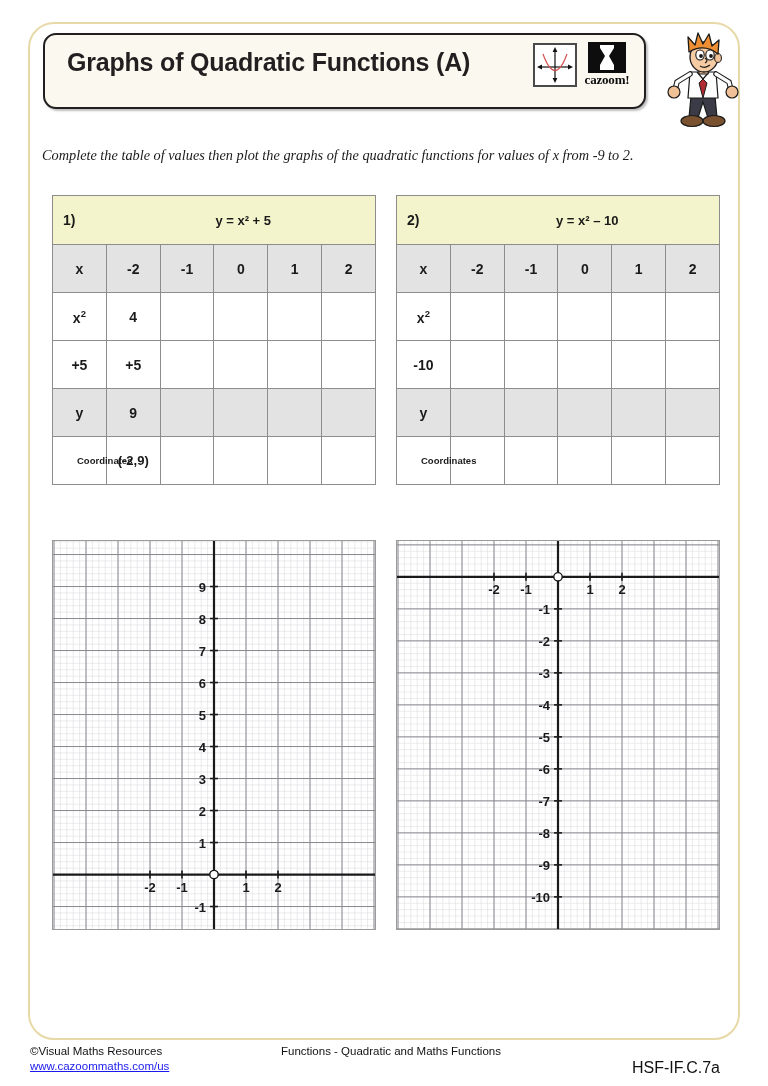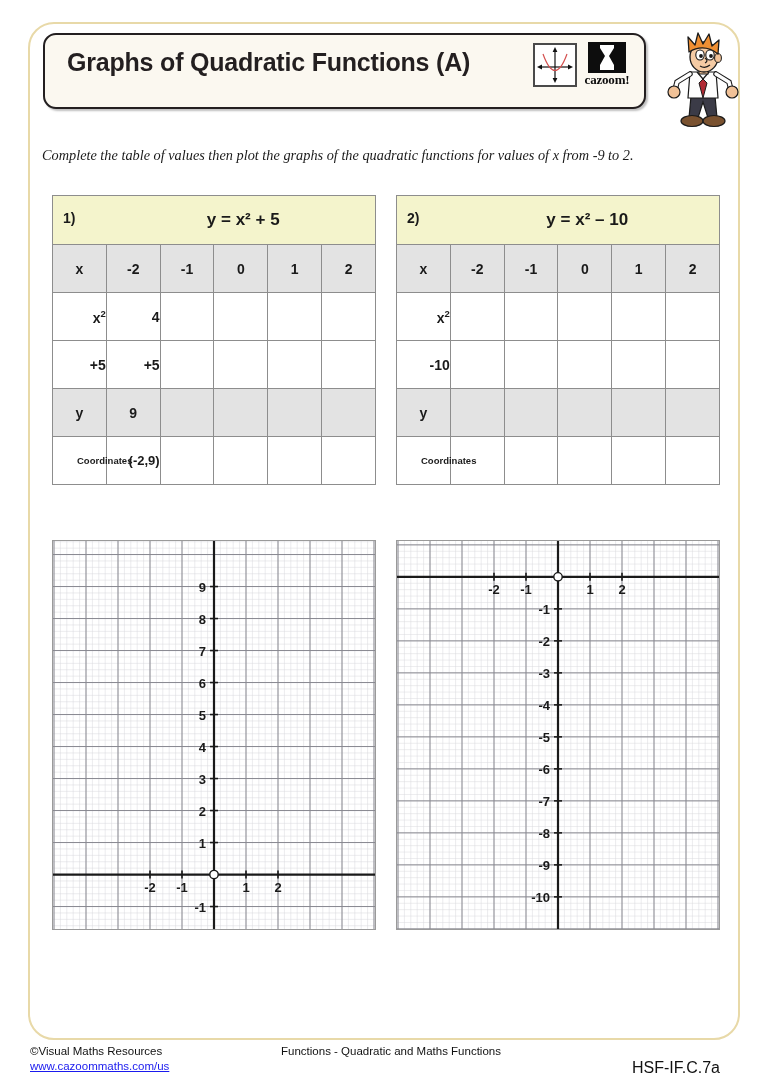--- a/index.html
+++ b/index.html
@@ -140,26 +140,26 @@
     border-bottom: 1px solid #8d8d8d;
   }
   .hdr-index {
     float: left;
     padding-left: 10px;
     font-size: 14px;
     font-weight: bold;
   }
   .hdr-eq {
     display: inline-block;
-    font-size: 17px;
+    font-size: 13px;
     font-weight: bold;
     padding-left: 36px;
   }
   .vtable tr.gray td { background: #e3e3e3; }
-  .vtable tr.white td { background: #ffffff; text-align: right; }
+  .vtable tr.white td { background: #ffffff; }
   td.coord-label { font-size: 9.5px; font-weight: bold; padding-left: 24px; }
   td.coord-val { font-size: 13px; font-weight: bold; margin-top: 48px; }
   .sup { font-size: 9.5px; vertical-align: super; }
 
   
   .graph-box {
     position: absolute;
     border: 1px solid #9a9a9a;
     background: #ffffff;
     box-sizing: border-box;

